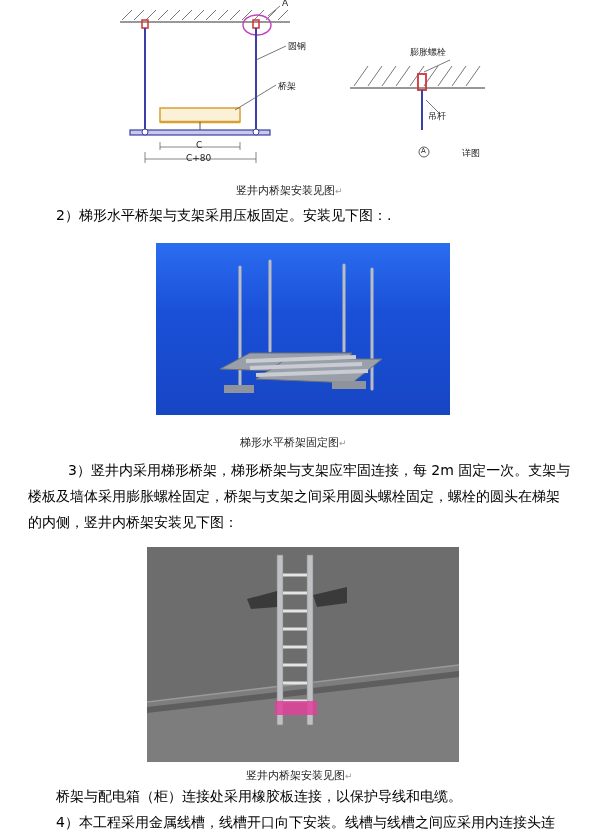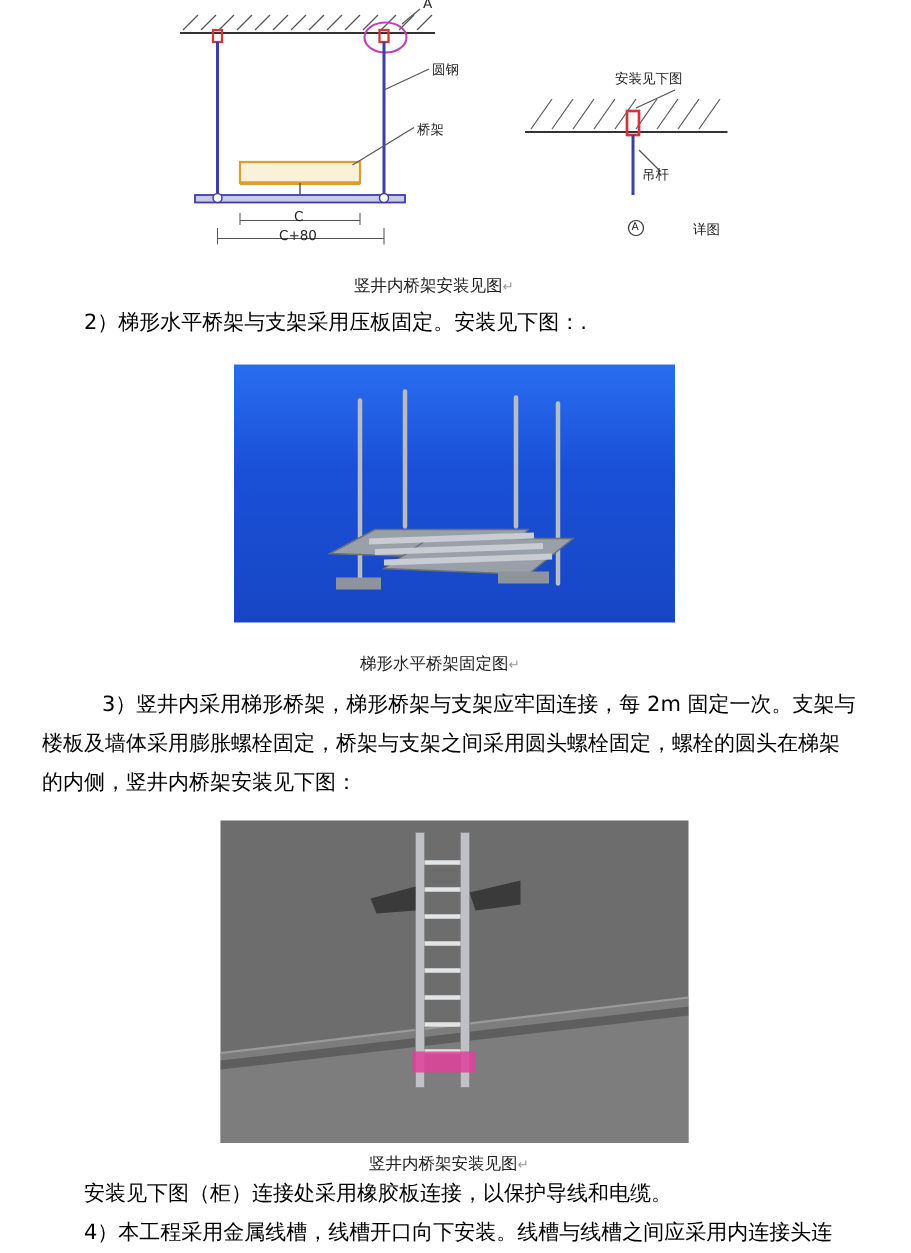--- a/index.html
+++ b/index.html
@@ -79,21 +79,21 @@
     <line x1="316" y1="100" x2="330" y2="114" stroke="#555" stroke-width="0.8"></line>
     <line x1="314" y1="72" x2="340" y2="60" stroke="#555" stroke-width="0.8"></line>
     <circle cx="314" cy="152" r="5" fill="none" stroke="#333" stroke-width="0.8"></circle>
   </svg>
 
   <span class="abs label-sm" style="left:172px;top:-2px;">A</span>
   <span class="abs label-sm" style="left:178px;top:40px;">圆钢</span>
   <span class="abs label-sm" style="left:168px;top:80px;">桥架</span>
   <span class="abs label-sm" style="left:86px;top:140px;">C</span>
   <span class="abs label-sm" style="left:76px;top:153px;">C+80</span>
-  <span class="abs label-sm" style="left:300px;top:46px;">安装见下图</span>
+  <span class="abs label-sm" style="left:300px;top:46px;">膨胀螺栓</span>
   <span class="abs label-sm" style="left:318px;top:110px;">吊杆</span>
   <span class="abs label-sm" style="left:311px;top:147px;font-size:7px;">A</span>
   <span class="abs label-sm" style="left:322px;top:147px;margin-left:30px;">详图</span>
 </div>
 
 <div class="abs caption" style="left:236px;top:183px;">
   <span>竖井内桥架安装见图</span><span class="mark">↵</span>
 </div>
 
 <div class="abs para" style="left:56px;top:202px;">2）梯形水平桥架与支架采用压板固定。安装见下图：.</div>
@@ -153,14 +153,14 @@
     <polygon points="100,52 130,44 130,60 104,62" fill="#3a3a3a"></polygon>
 
     <rect x="128" y="154" width="42" height="14" fill="#e0409a" opacity="0.85"></rect>
   </svg>
 </div>
 
 <div class="abs caption" style="left:246px;top:768px;">
   <span>竖井内桥架安装见图</span><span class="mark">↵</span>
 </div>
 
-<div class="abs para" style="left:56px;top:783px;">安装见下图（柜）连接处采用橡胶板连接，以保护导线和电缆。</div>
+<div class="abs para" style="left:56px;top:783px;">桥架与配电箱（柜）连接处采用橡胶板连接，以保护导线和电缆。</div>
 <div class="abs para" style="left:56px;top:809px;text-align:center;">4）本工程采用金属线槽，线槽开口向下安装。线槽与线槽之间应采用内连接头连</div>
 
 </body></html>

